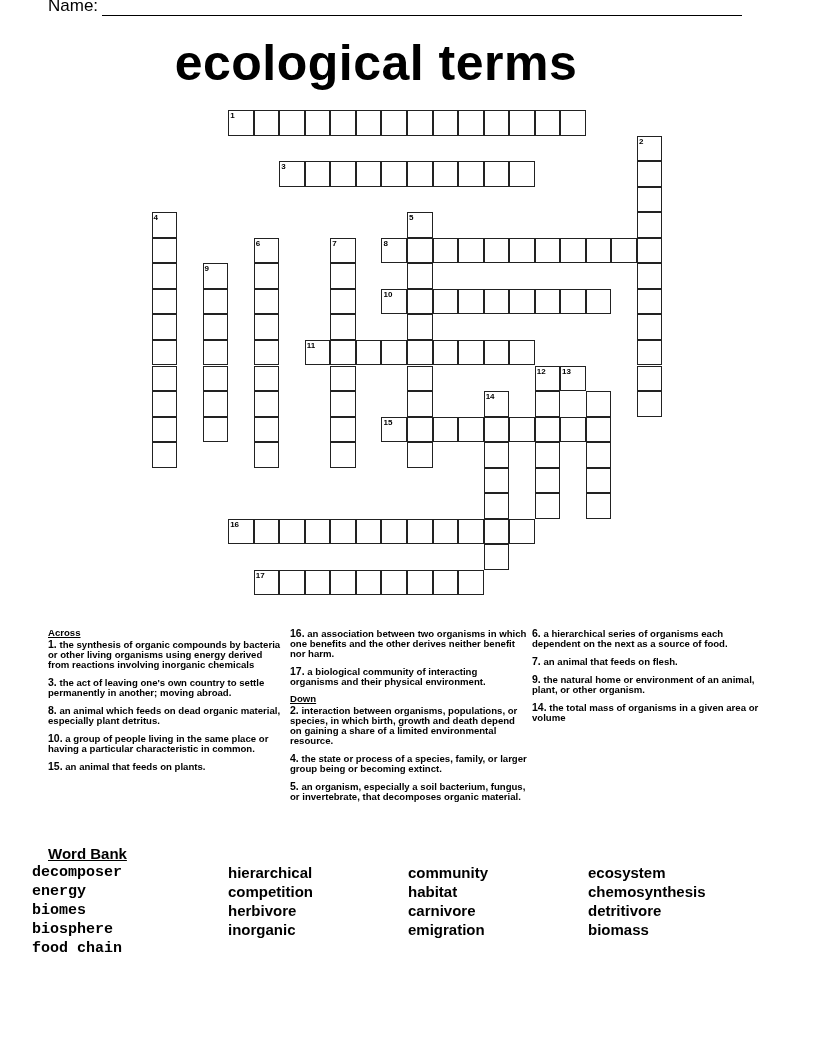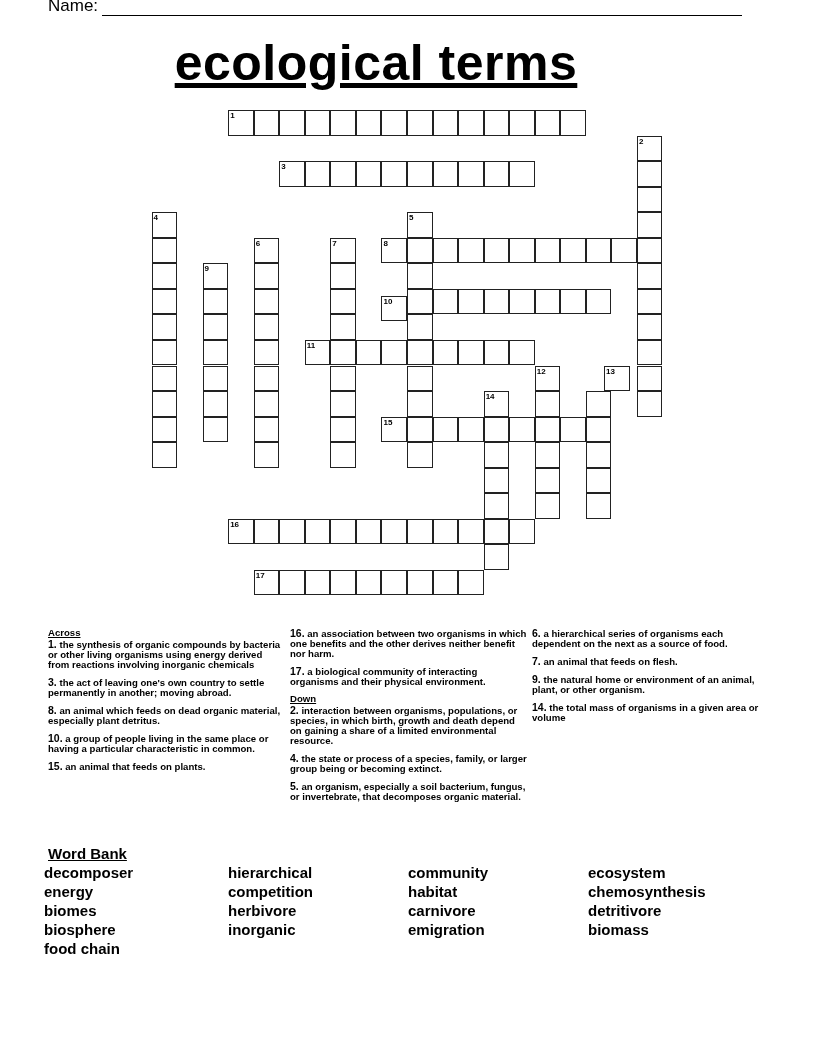--- a/index.html
+++ b/index.html
@@ -1,19 +1,19 @@
 <!DOCTYPE html>
 <html><head>
 <meta charset="utf-8">
 <style>
   html, body { margin:0; padding:0; background:#fff; }
   body { width:816px; height:1056px; position:relative; overflow:hidden; font-family:"Liberation Sans", sans-serif; color:#000; }
   .name-line { position:absolute; left:48px; top:-4px; font-size:17px; }
   .name-line .rule { display:inline-block; width:640px; border-bottom:1px solid #000; margin-left:4px; height:16px; vertical-align:bottom; }
-  .title { position:absolute; left:0; width:752px; top:34px; text-align:center; font-size:50px; font-weight:bold; letter-spacing:0.5px;text-decoration:underline; }
+  .title { position:absolute; left:0; width:752px; top:34px; text-align:center; font-size:50px; font-weight:bold; letter-spacing:0.5px; }
   #grid { position:absolute; left:0; top:0; width:816px; height:620px; }
   .cell { position:absolute; width:25.55px; height:25.55px; box-sizing:border-box; border:1px solid #222; background:#fff; }
   .num { position:absolute; left:1px; top:0px; font-size:8px; font-weight:bold; line-height:9px; }
   .clues { position:absolute; top:628px; font-size:9.6px; font-weight:bold; line-height:10px; }
   .clues .hd { text-decoration:underline; margin-bottom:1px; }
   .clue { margin-bottom:7px; }
   .clue .n { font-size:10.5px; }
   .wb-title { position:absolute; left:48px; top:845px; font-size:15px; font-weight:bold; text-decoration:underline; }
   .wb { position:absolute; font-size:15px; font-weight:bold; line-height:19px; }
 </style>
@@ -126,21 +126,21 @@
     <div class="cell" style="left: 611.4px; top: 237.75px;"></div>
     <div class="cell" style="left: 202.6px; top: 263.3px;">
       <span class="num">9</span>
     </div>
     <div class="cell" style="left: 202.6px; top: 288.85px;"></div>
     <div class="cell" style="left: 202.6px; top: 314.4px;"></div>
     <div class="cell" style="left: 202.6px; top: 339.95px;"></div>
     <div class="cell" style="left: 202.6px; top: 365.5px;"></div>
     <div class="cell" style="left: 202.6px; top: 391.05px;"></div>
     <div class="cell" style="left: 202.6px; top: 416.6px;"></div>
-    <div class="cell" style="left: 381.45px; top: 288.85px; margin-top: 7px;">
+    <div class="cell" style="left: 381.45px; top: 288.85px;">
       <span class="num">10</span>
     </div>
     <div class="cell" style="left: 432.55px; top: 288.85px;"></div>
     <div class="cell" style="left: 458.1px; top: 288.85px;"></div>
     <div class="cell" style="left: 483.65px; top: 288.85px;"></div>
     <div class="cell" style="left: 509.2px; top: 288.85px;"></div>
     <div class="cell" style="left: 534.75px; top: 288.85px;"></div>
     <div class="cell" style="left: 560.3px; top: 288.85px;"></div>
     <div class="cell" style="left: 585.85px; top: 288.85px;"></div>
     <div class="cell" style="left: 304.8px; top: 339.95px;">
@@ -153,21 +153,21 @@
     <div class="cell" style="left: 483.65px; top: 339.95px;"></div>
     <div class="cell" style="left: 509.2px; top: 339.95px;"></div>
     <div class="cell" style="left: 534.75px; top: 365.5px;">
       <span class="num">12</span>
     </div>
     <div class="cell" style="left: 534.75px; top: 391.05px;"></div>
     <div class="cell" style="left: 534.75px; top: 416.6px;"></div>
     <div class="cell" style="left: 534.75px; top: 442.15px;"></div>
     <div class="cell" style="left: 534.75px; top: 467.7px;"></div>
     <div class="cell" style="left: 534.75px; top: 493.25px;"></div>
-    <div class="cell" style="left: 604px; top: 365.5px;">
+    <div class="cell" style="left: 560px; top: 365.5px;">
       <span class="num">13</span>
     </div>
     <div class="cell" style="left: 585.85px; top: 391.05px;"></div>
     <div class="cell" style="left: 585.85px; top: 416.6px;"></div>
     <div class="cell" style="left: 585.85px; top: 442.15px;"></div>
     <div class="cell" style="left: 585.85px; top: 467.7px;"></div>
     <div class="cell" style="left: 585.85px; top: 493.25px;"></div>
     <div class="cell" style="left: 483.65px; top: 391.05px;">
       <span class="num">14</span>
     </div>
@@ -235,21 +235,21 @@
 <div class="clues" style="left:532px; width:240px;">
   <div id="col3">
       <div class="clue"><span class="n">6.</span><span> a hierarchical series of organisms each dependent on the next as a source of food.</span></div>
       <div class="clue"><span class="n">7.</span><span> an animal that feeds on flesh.</span></div>
       <div class="clue"><span class="n">9.</span><span> the natural home or environment of an animal, plant, or other organism.</span></div>
       <div class="clue"><span class="n">14.</span><span> the total mass of organisms in a given area or volume</span></div>
     </div>
 </div>
 
 <div class="wb-title">Word Bank</div>
-<div class="wb" style="left:44px; top:863px;" id="wb0">
+<div class="wb" style="left:32px; top:863px;font-family:Liberation Mono, monospace;" id="wb0">
     <div>decomposer</div>
     <div>energy</div>
     <div>biomes</div>
     <div>biosphere</div>
     <div>food chain</div>
   </div>
 <div class="wb" style="left:228px; top:863px;" id="wb1">
     <div>hierarchical</div>
     <div>competition</div>
     <div>herbivore</div>

